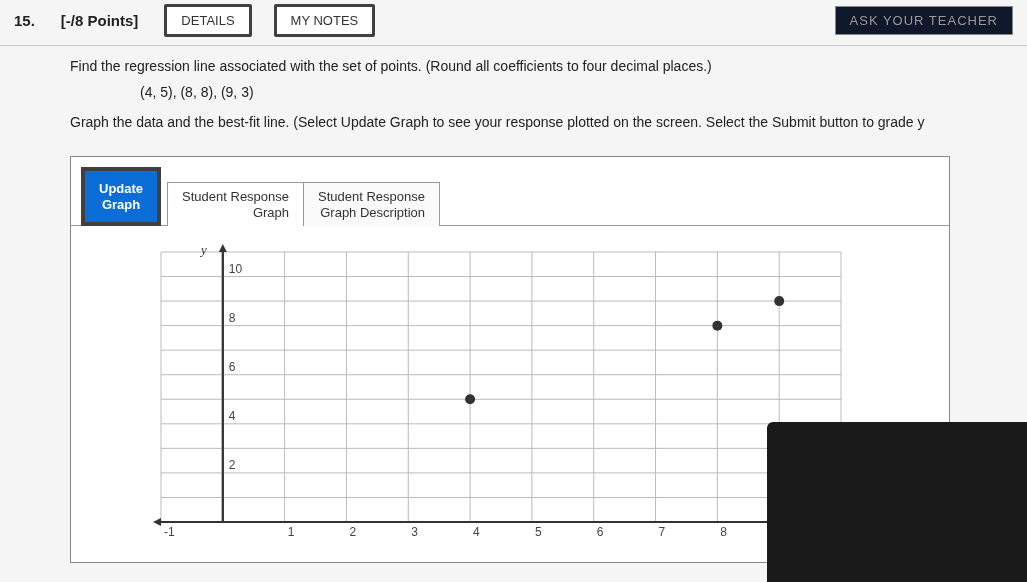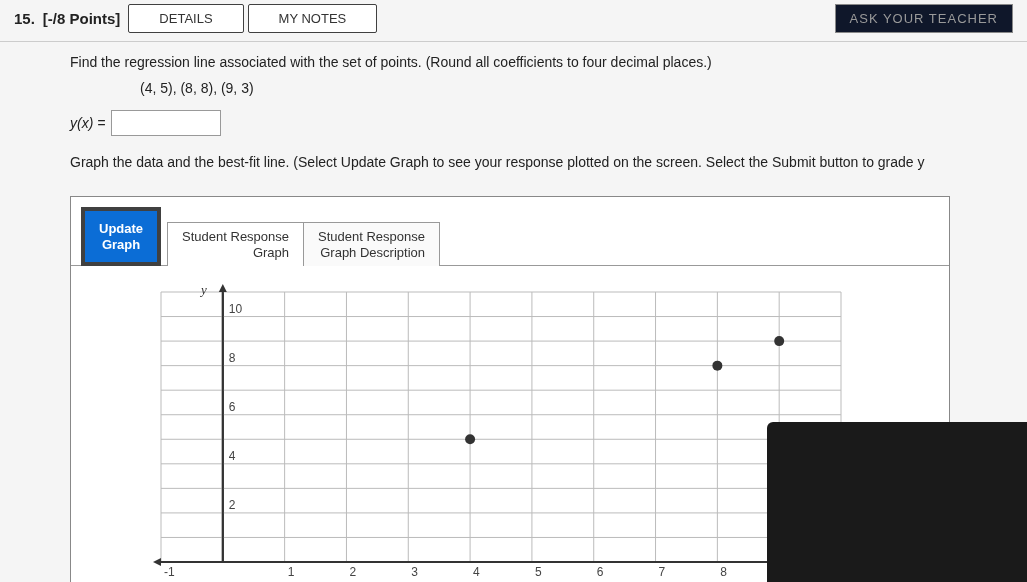--- a/index.html
+++ b/index.html
@@ -9,34 +9,34 @@
     color: #333;
     background: #f5f5f5;
     width: 1027px;
     height: 582px;
     overflow: hidden;
     position: relative;
   }
   .top-row {
     display: flex;
     align-items: center;
-    gap: 4px;
+    gap: 22px;
     padding: 4px 14px 8px 14px;
     border-bottom: 1px solid #ccc;
   }
   .qnum {
     font-weight: bold;
     font-size: 15px;
     color: #222;
     margin-right: 4px;
   }
   .btn-outline {
-    border: 1px solid #404040;
-    background: #fff;
-    padding: 6px 30px;
+    border: 3px solid #404040;
+    background: #fff;
+    padding: 6px 14px;
     font-size: 13px;
     color: #333;
     cursor: pointer;
     border-radius: 2px;
   }
   .ask-teacher {
     margin-left: auto;
     border: 1px solid #888;
     background: #0f172a;
     padding: 6px 14px;
@@ -153,24 +153,20 @@
   <span class="qnum" style="font-weight:bold">[-/8 Points]</span>
   <button class="btn-outline">DETAILS</button>
   <button class="btn-outline">MY NOTES</button>
   <div class="ask-teacher">ASK YOUR TEACHER</div>
 </div>
 
 <div class="content">
   <p class="prompt">Find the regression line associated with the set of points. (Round all coefficients to four decimal places.)</p>
   <p class="points">(4, 5), (8, 8), (9, 3)</p>
 
-  <div class="eq-row">
-    <span class="eq-label">y(x) =</span>
-    <input class="eq-input" type="text" value="" style="">
-  </div>
 
   <p class="graph-prompt">Graph the data and the best-fit line. (Select Update Graph to see your response plotted on the screen. Select the Submit button to grade y</p>
 
   <div class="graph-frame">
     <div class="tab-row">
       <div class="update-btn" style="white-space:pre-line">Update
 Graph</div>
       <div class="tab active" style="white-space:pre-line">Student Response
 Graph</div>
       <div class="tab" style="white-space:pre-line">Student Response

